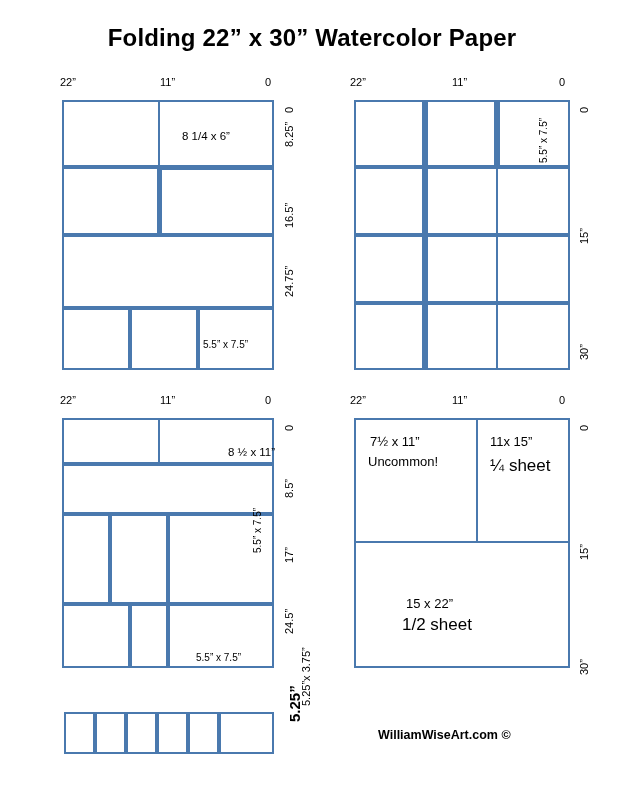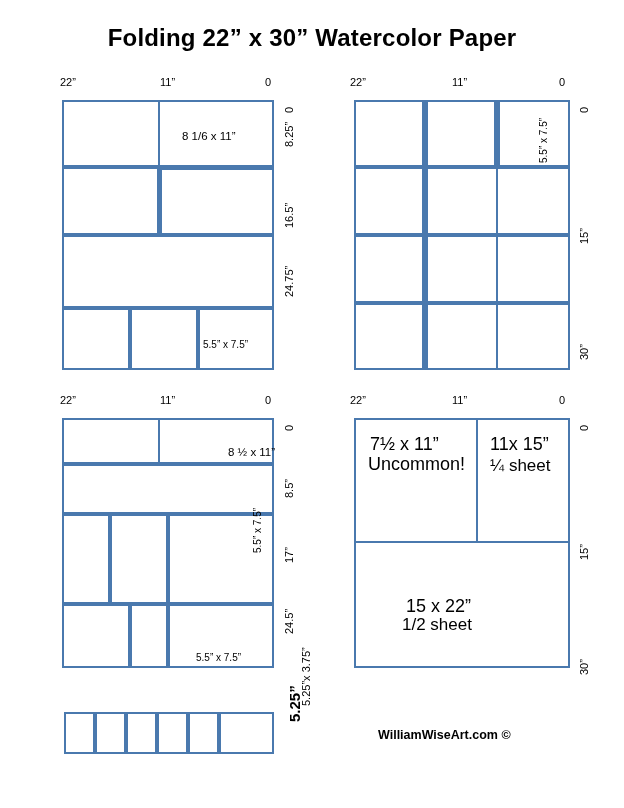--- a/index.html
+++ b/index.html
@@ -68,21 +68,21 @@
     transform-origin: left top;
     transform: rotate(-90deg);
   }
   .big-lbl {
     position: absolute;
     font-size: 17px;
     white-space: nowrap;
   }
   .mid-lbl {
     position: absolute;
-    font-size: 18px;
+    font-size: 13px;
     white-space: nowrap;
   }
   .credit {
     position: absolute;
     font-size: 12.5px;
     font-weight: bold;
     white-space: nowrap;
   }
 </style>
 </head>
@@ -111,21 +111,21 @@
 
     <div class="box" style="left:62px;top:100px;width:98px;height:67px;"></div>
 
     <div class="thickline" style="left:157px;top:167px;width:5px;height:70px;"></div>
     <div class="thickline" style="left:157px;top:165px;width:117px;height:5px;"></div>
 
     <div class="box" style="left:62px;top:308px;width:68px;height:62px;"></div>
     <div class="box" style="left:130px;top:308px;width:68px;height:62px;"></div>
     <div class="box" style="left:198px;top:308px;width:76px;height:62px;"></div>
 
-    <span class="inner-lbl" style="left:182px;top:130px;">8 1/6  x 11”</span>
+    <span class="inner-lbl" style="left:182px;top:130px;">8 1/4  x 6”</span>
     <span class="inner-lbl" style="left:203px;top:339px;font-size:10px;">5.5” x 7.5”</span>
   </div>
 
   <div class="diagram" style="left:312px;top:0;width:312px;height:380px;">
     <span class="lbl" style="left:38px;top:76px;">22”</span>
     <span class="lbl" style="left:140px;top:76px;">11”</span>
     <span class="lbl" style="left:247px;top:76px;">0</span>
     <span class="lbl-rot" style="left:266px;top:113px;">0</span>
     <span class="lbl-rot" style="left:266px;top:244px;">15”</span>
     <span class="lbl-rot" style="left:266px;top:360px;">30”</span>

